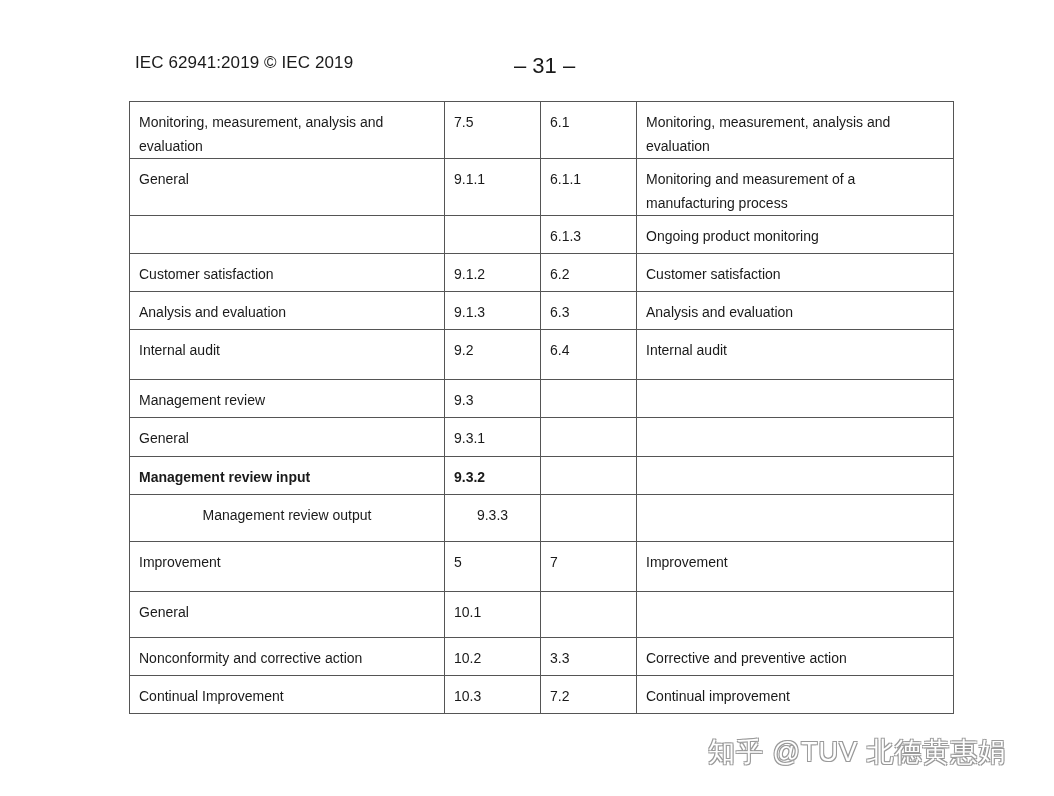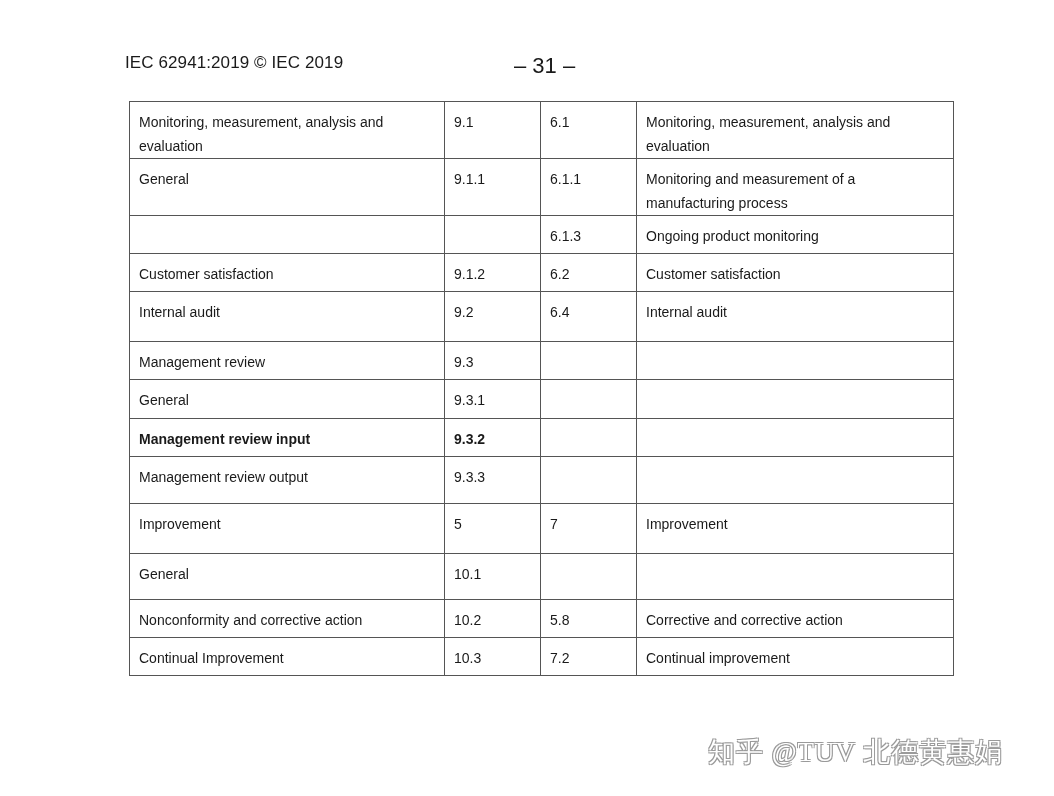--- a/index.html
+++ b/index.html
@@ -10,21 +10,21 @@
     body {
       width: 1054px;
       height: 796px;
       position: relative;
       overflow: hidden;
       font-family: "Liberation Sans", sans-serif;
       color: #1a1a1a;
     }
     .header-left {
       position: absolute;
-      left: 125px;
+      left: 135px;
       top: 53px;
       font-size: 17px;
       letter-spacing: 0.1px;
     }
     .header-center {
       position: absolute;
       left: 514px;
       top: 53px;
       font-size: 22px;
     }
@@ -53,60 +53,66 @@
       left: 708px;
       top: 734px;
       font-size: 27px;
       color: #ffffff;
       letter-spacing: 1px;
       text-shadow:
         -1px -1px 0 #9a9a9a,
          1px -1px 0 #9a9a9a,
         -1px  1px 0 #9a9a9a,
          1px  1px 0 #9a9a9a;
-      font-family: Liberation Serif, serif;
+      font-family: Liberation Sans, sans-serif;
     }
   </style>
 </head>
 <body>
 
 <div class="header-left">IEC 62941:2019 © IEC 2019</div>
 <div class="header-center">– 31 –</div>
 
 <table class="map">
   <colgroup>
     <col class="c1">
       <col class="c2">
       <col class="c3">
       <col class="c4">
   </colgroup>
   <tbody id="tbody">
       <tr style="height: 54px;">
         <td>Monitoring, measurement, analysis and evaluation</td>
-        <td>9.1</td>
+        <td>7.5</td>
         <td>6.1</td>
         <td>Monitoring, measurement, analysis and evaluation</td>
       </tr>
       <tr style="height: 55px;">
         <td>General</td>
         <td>9.1.1</td>
         <td>6.1.1</td>
         <td>Monitoring and measurement of a manufacturing process</td>
       </tr>
       <tr style="height: 38px;">
         <td></td>
         <td></td>
         <td>6.1.3</td>
         <td>Ongoing product monitoring</td>
       </tr>
       <tr style="height: 38px;">
         <td>Customer satisfaction</td>
         <td>9.1.2</td>
         <td>6.2</td>
         <td>Customer satisfaction</td>
+      </tr>
+      <tr style="height: 38px;">
+        <td>Analysis and evaluation</td>
+        <td>9.1.3</td>
+        <td>6.3</td>
+        <td>Analysis and evaluation</td>
       </tr>
       <tr style="height: 50px; margin-top: 20px;">
         <td>Internal audit</td>
         <td>9.2</td>
         <td>6.4</td>
         <td>Internal audit</td>
       </tr>
       <tr style="height: 38px;">
         <td>Management review</td>
         <td>9.3</td>
@@ -118,43 +124,43 @@
         <td>9.3.1</td>
         <td></td>
         <td></td>
       </tr>
       <tr style="height: 38px; font-weight: bold;">
         <td>Management review input</td>
         <td>9.3.2</td>
         <td></td>
         <td></td>
       </tr>
-      <tr style="height: 47px;">
+      <tr style="height: 47px; text-align: center;">
         <td>Management review output</td>
         <td>9.3.3</td>
         <td></td>
         <td></td>
       </tr>
       <tr style="height: 50px;">
         <td>Improvement</td>
         <td>5</td>
         <td>7</td>
         <td>Improvement</td>
       </tr>
       <tr style="height: 46px;">
         <td>General</td>
         <td>10.1</td>
         <td></td>
         <td></td>
       </tr>
       <tr style="height: 38px;">
         <td>Nonconformity and corrective action</td>
         <td>10.2</td>
-        <td>5.8</td>
-        <td>Corrective and corrective action</td>
+        <td>3.3</td>
+        <td>Corrective and preventive action</td>
       </tr>
       <tr style="height: 38px;">
         <td>Continual Improvement</td>
         <td>10.3</td>
         <td>7.2</td>
         <td>Continual improvement</td>
       </tr>
     </tbody>
 </table>
 

